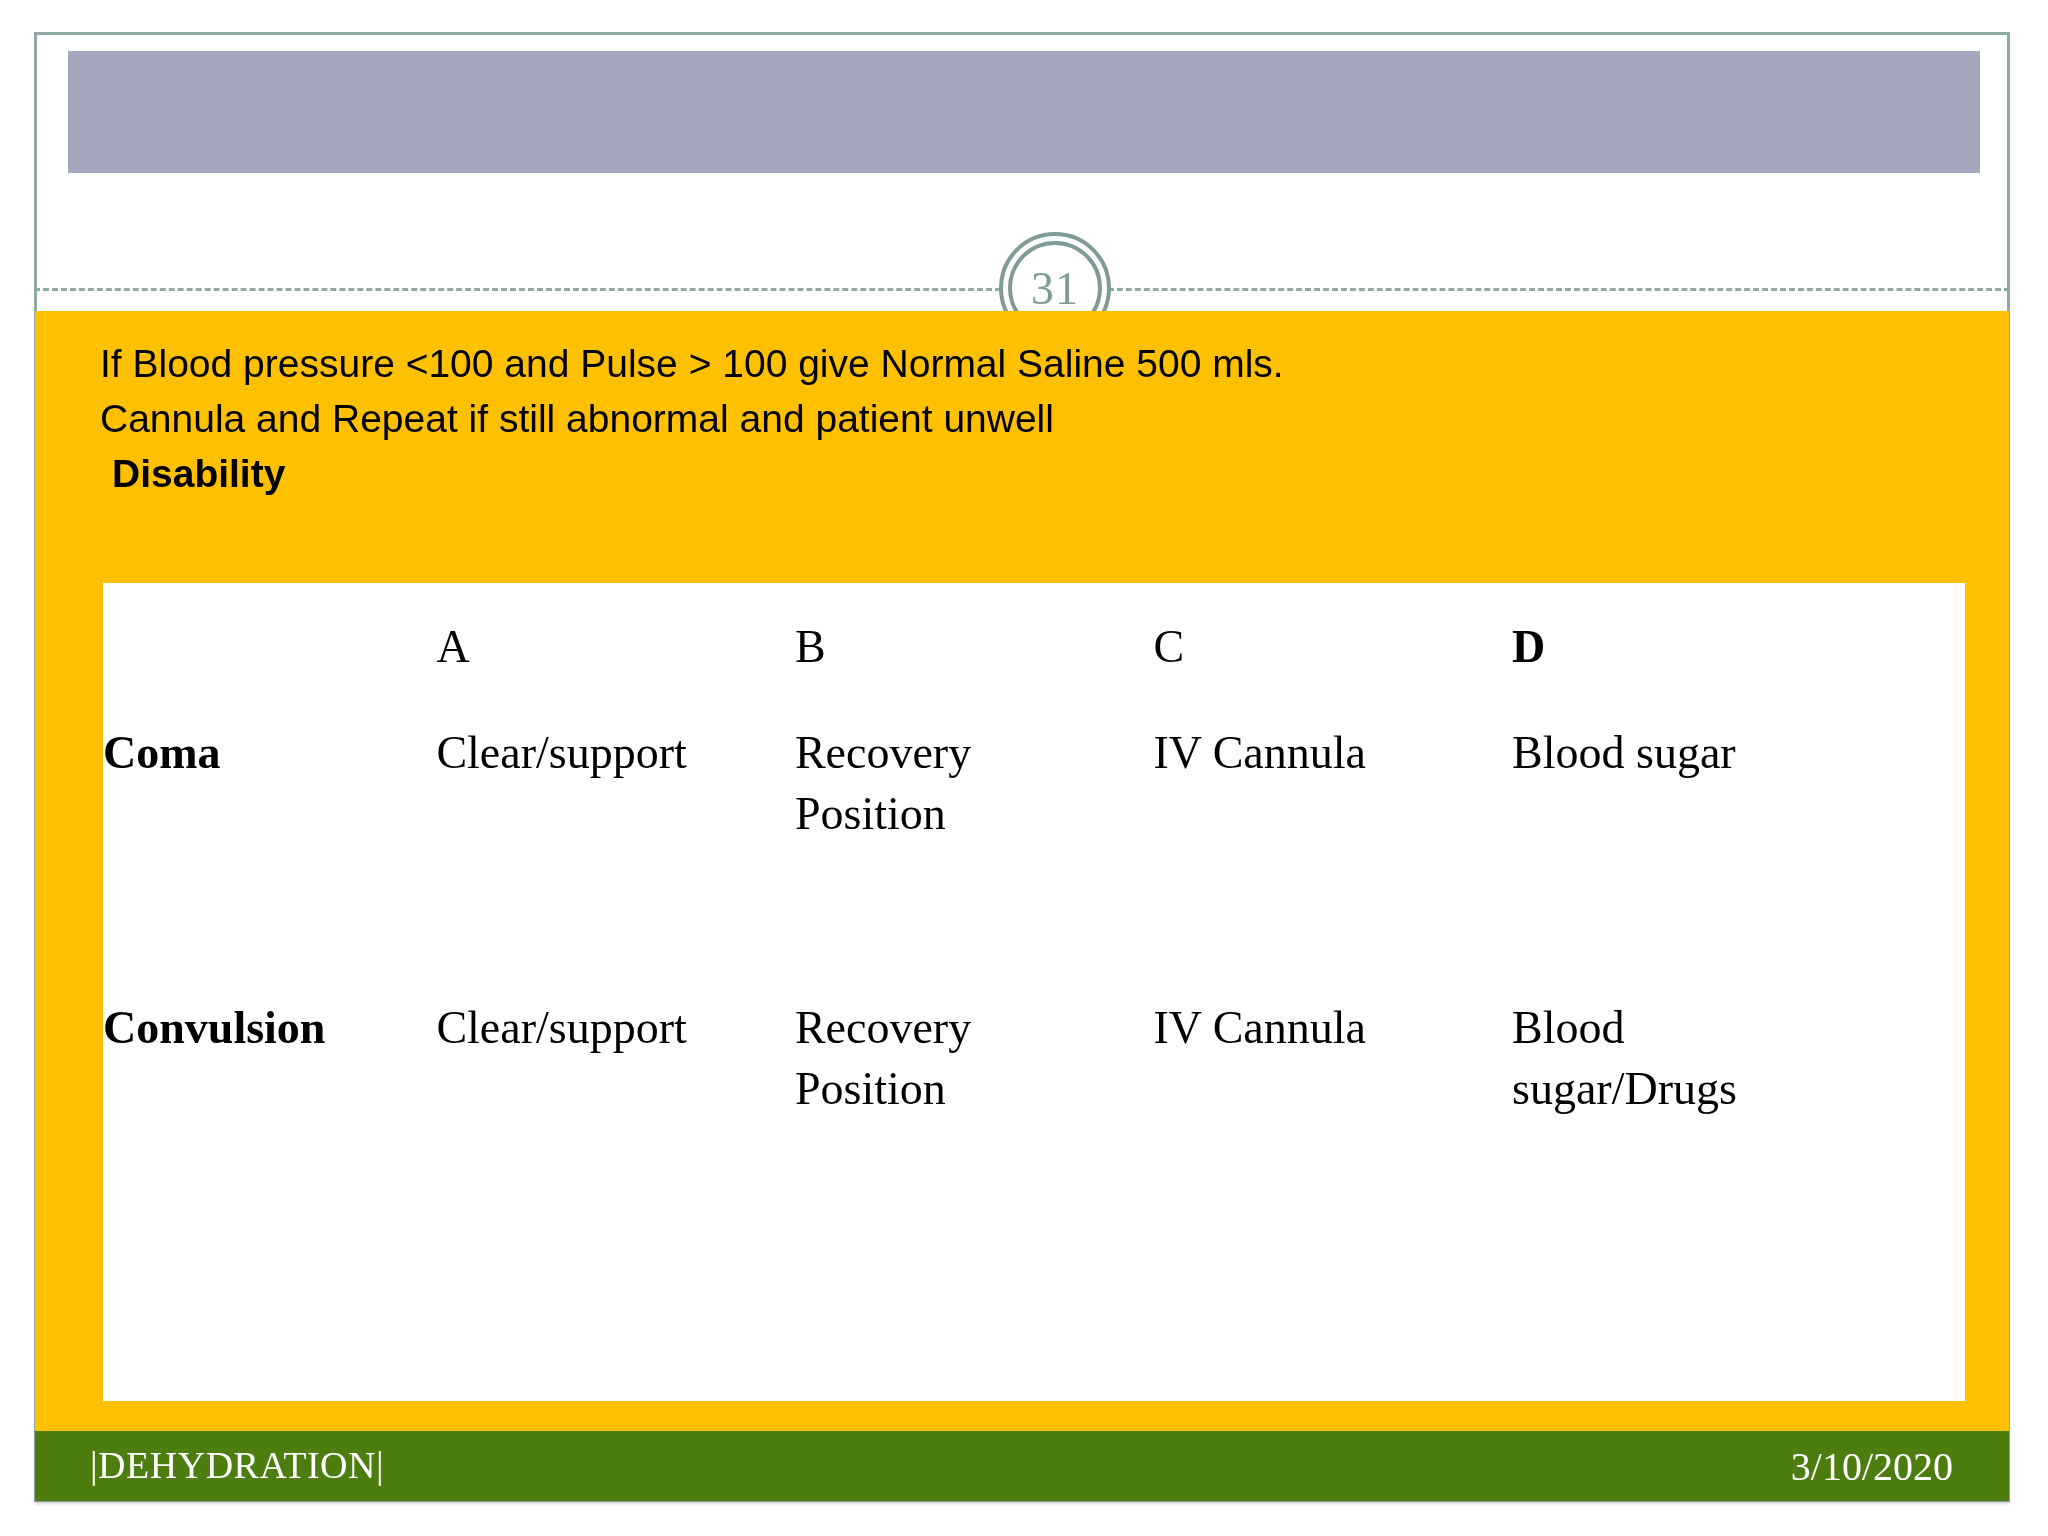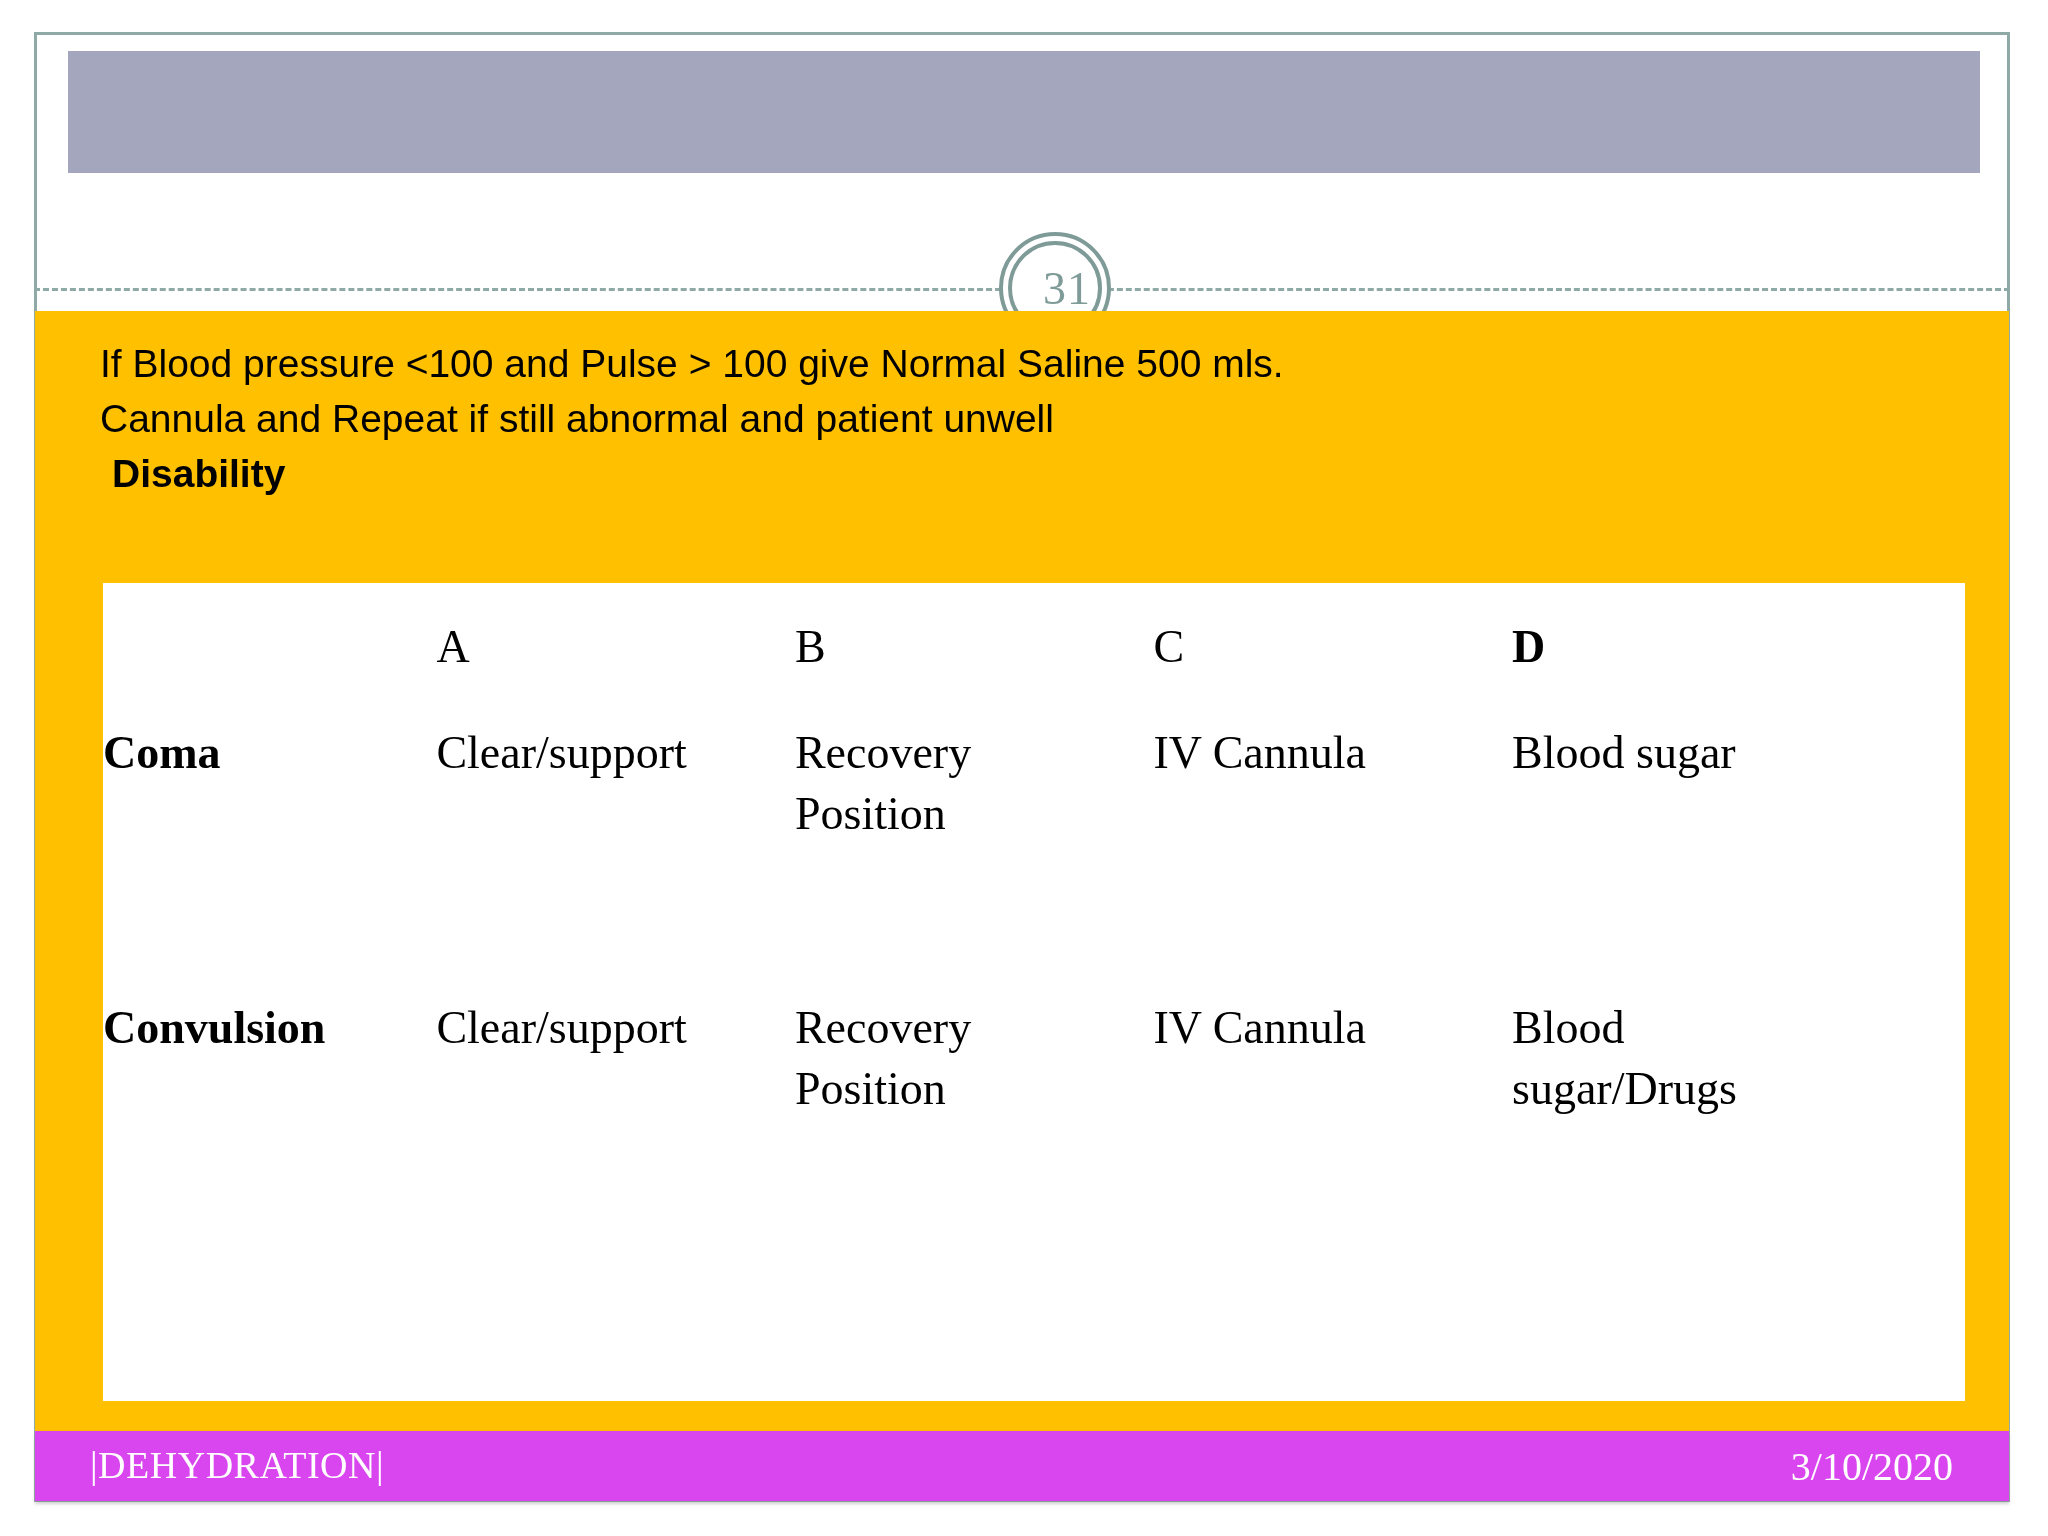--- a/index.html
+++ b/index.html
@@ -76,21 +76,21 @@
     position: absolute;
     left: 9px; top: 9px;
     width: 94px; height: 94px;
     box-sizing: border-box;
     border: 4px solid #7f9b98;
     border-radius: 50%;
     background: #ffffff;
   }
   #page-badge .num {
     position: absolute;
-    left: 12px; top: 0;
+    left: 0; top: 0;
     width: 112px; height: 112px;
     display: flex;
     align-items: center;
     justify-content: center;
     font-family: "Liberation Serif", serif;
     font-size: 46px;
     color: #7f9b98;
     letter-spacing: 1px;
   }
 
@@ -172,21 +172,21 @@
   }
   .cell-wrap { max-width: 258px; }
 
   
   #footer-bar {
     position: absolute;
     left: 35px;
     top: 1431px;
     width: 1974px;
     height: 70px;
-    background: #d946ef;
+    background: #4d7c0f;
     box-shadow: 0 3px 3px rgba(120,120,120,0.35);
   }
   #footer-left {
     position: absolute;
     left: 55px;
     top: 12px;
     font-family: "Liberation Serif", serif;
     font-size: 38px;
     color: #ffffff;
     letter-spacing: 0.5px;

